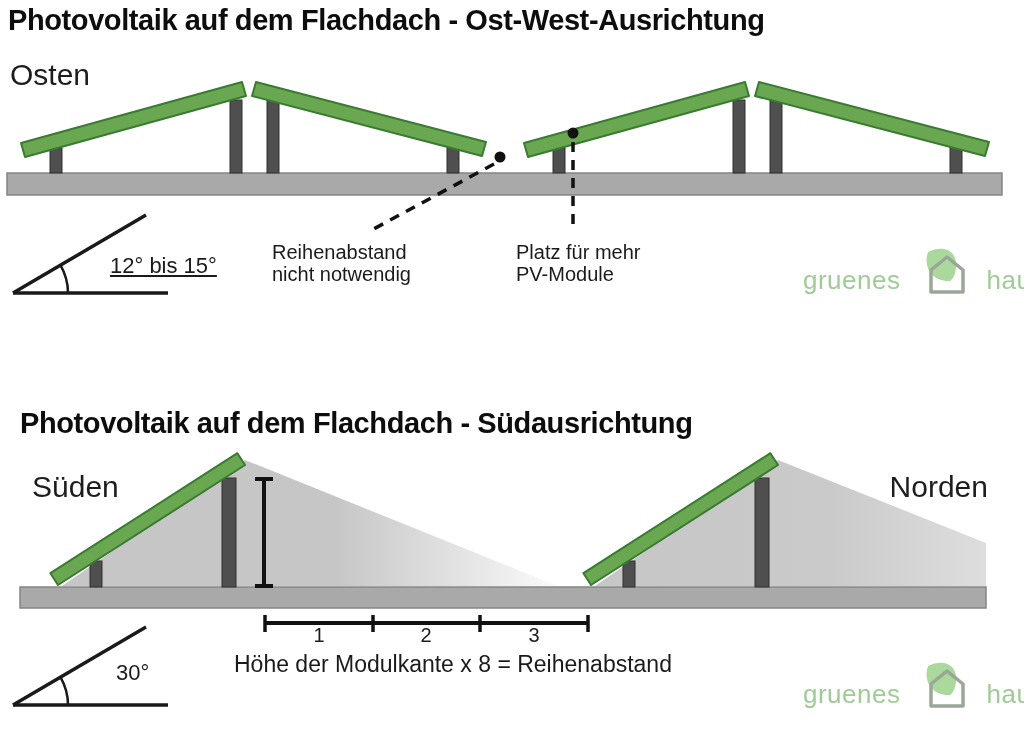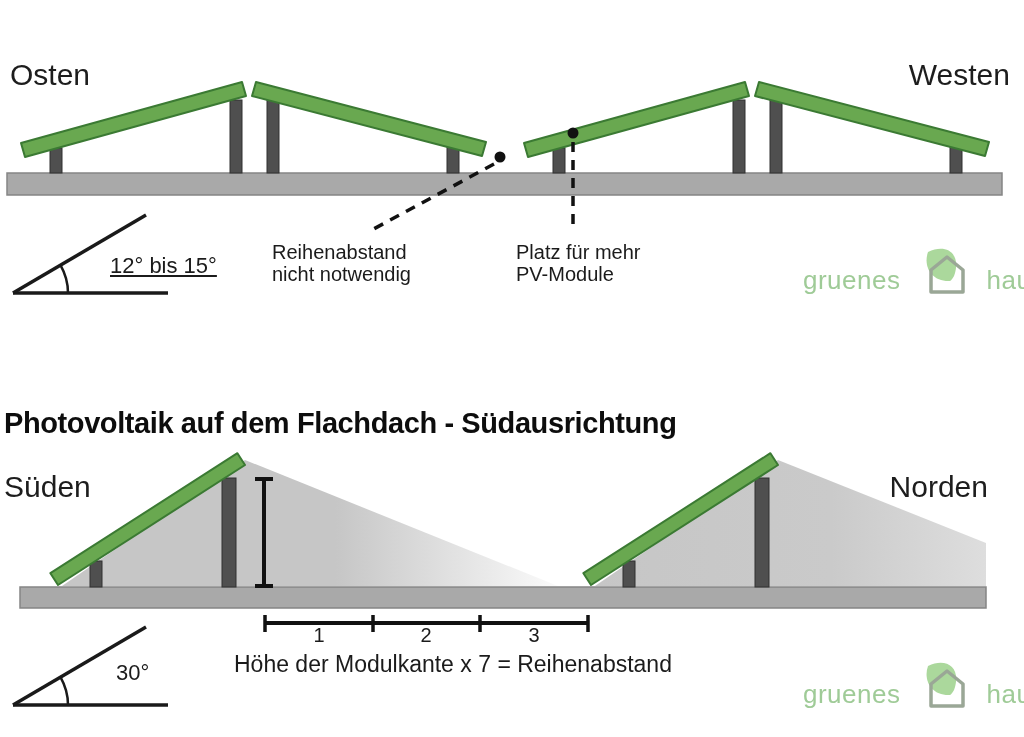--- a/index.html
+++ b/index.html
@@ -19,23 +19,23 @@
   .logo{display:flex;align-items:flex-end;gap:15px;}
   .logo .word{font-size:26px;line-height:1;letter-spacing:0.5px;color:#9fcb97;font-weight:500;}
   .logo svg{display:block;margin:0 2px -1px 4px;}
   svg{position:absolute;left:0;}
 </style>
 </head>
 <body>
 
 <div class="canvas">
 
+  <div class="abs sec-title" style="left:8px;top:4px;">Photovoltaik auf dem Flachdach - Ost-West-Ausrichtung</div>
 
   <div class="abs dir-label" style="left:10px;top:50px;">Osten</div>
-  <div class="abs dir-label" style="right:14px;top:50px;">Westen</div>
 
   <svg width="1024" height="235" viewBox="0 0 1024 235" style="top:80px;">
 
     <rect x="7" y="93" width="995" height="22" fill="#a9a9a9" stroke="#858585" stroke-width="1.5"></rect>
 
     <g fill="#4f4f4f" stroke="#303030" stroke-width="1">
       <rect x="50" y="68" width="12" height="25"></rect>
       <rect x="230" y="20" width="12" height="73"></rect>
       <rect x="267" y="20" width="12" height="73"></rect>
       <rect x="447" y="67" width="12" height="26"></rect>
@@ -76,23 +76,23 @@
 
   <div class="abs logo" style="left:803px;top:246px;">
     <span class="word">gruenes</span>
     <svg width="50" height="48" viewBox="0 0 50 48" style="position:static;">
       <path d="M 31 35 C 12 36 4 20 9 6 C 26 -2 39 6 37 22 C 36 29 34 33 31 35 Z" fill="#abd89c"></path>
       <path d="M 12 46 L 12 24 L 28 11 L 44 24 L 44 46 Z" fill="none" stroke="#9aa796" stroke-width="3.5" stroke-linejoin="round"></path>
     </svg>
     <span class="word">haus</span>
   </div>
 
-  <div class="abs sec-title" style="left:4px;top:407px;">Photovoltaik auf dem Flachdach - Südausrichtung</div>
+  <div class="abs sec-title" style="left:20px;top:407px;">Photovoltaik auf dem Flachdach - Südausrichtung</div>
 
-  <div class="abs dir-label" style="left:4px;top:462px;">Süden</div>
+  <div class="abs dir-label" style="left:32px;top:462px;">Süden</div>
   <div class="abs dir-label" style="right:36px;top:462px;text-align:right;">Norden</div>
 
   <svg width="1024" height="292" viewBox="0 0 1024 292" style="top:445px;">
     <defs>
       <linearGradient id="shadeA" gradientUnits="userSpaceOnUse" x1="60" y1="0" x2="560" y2="0">
         <stop offset="0" stop-color="#c6c6c6"></stop>
         <stop offset="0.55" stop-color="#c6c6c6"></stop>
         <stop offset="0.85" stop-color="#e9e9e9"></stop>
         <stop offset="1" stop-color="#fbfbfb"></stop>
       </linearGradient>
@@ -138,21 +138,21 @@
       <line x1="13" y1="260" x2="168" y2="260"></line>
       <line x1="13" y1="260" x2="146" y2="182"></line>
       <path d="M 68 260 Q 68 245.5 60.5 232.2" stroke-width="2.5"></path>
     </g>
   </svg>
 
   <div class="abs ruler-num" style="left:299px;top:624px;">1</div>
   <div class="abs ruler-num" style="left:406px;top:624px;">2</div>
   <div class="abs ruler-num" style="left:514px;top:624px;">3</div>
 
-  <div class="abs formula" style="left:234px;top:651px;">Höhe der Modulkante x 7 = Reihenabstand</div>
+  <div class="abs formula" style="left:234px;top:651px;">Höhe der Modulkante x 8 = Reihenabstand</div>
 
   <div class="abs angle-label" style="left:116px;top:660px;">30°</div>
 
   <div class="abs logo" style="left:803px;top:660px;">
     <span class="word">gruenes</span>
     <svg width="50" height="48" viewBox="0 0 50 48" style="position:static;">
       <path d="M 31 35 C 12 36 4 20 9 6 C 26 -2 39 6 37 22 C 36 29 34 33 31 35 Z" fill="#abd89c"></path>
       <path d="M 12 46 L 12 24 L 28 11 L 44 24 L 44 46 Z" fill="none" stroke="#9aa796" stroke-width="3.5" stroke-linejoin="round"></path>
     </svg>
     <span class="word">haus</span>

